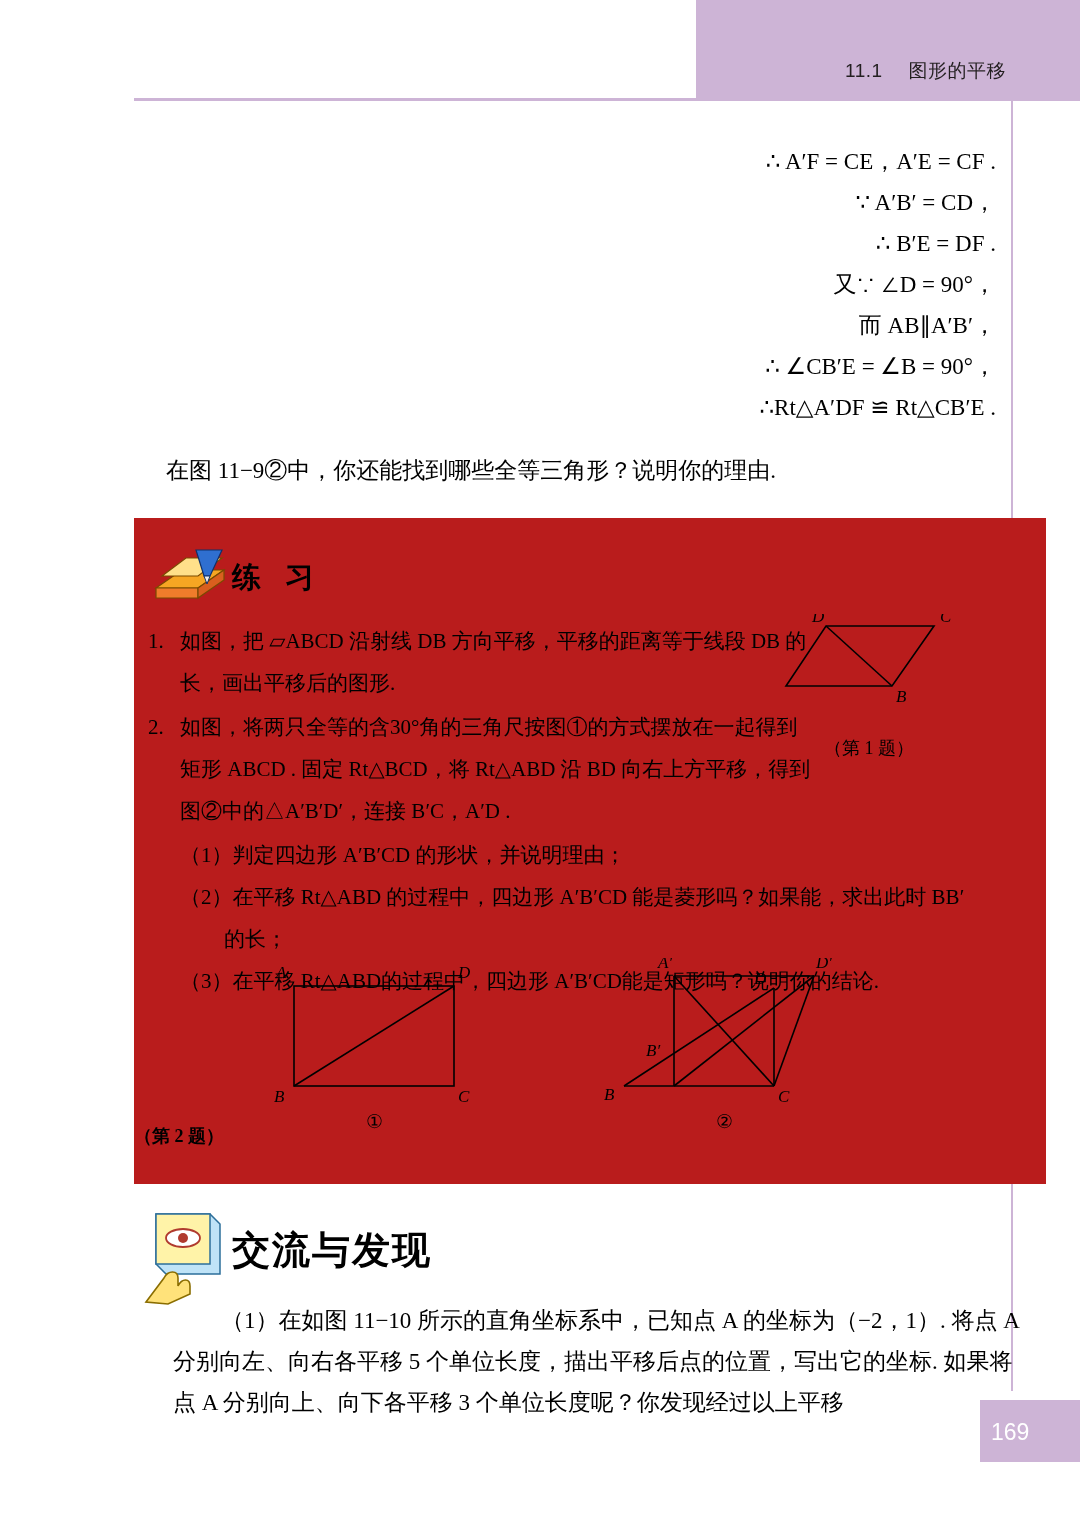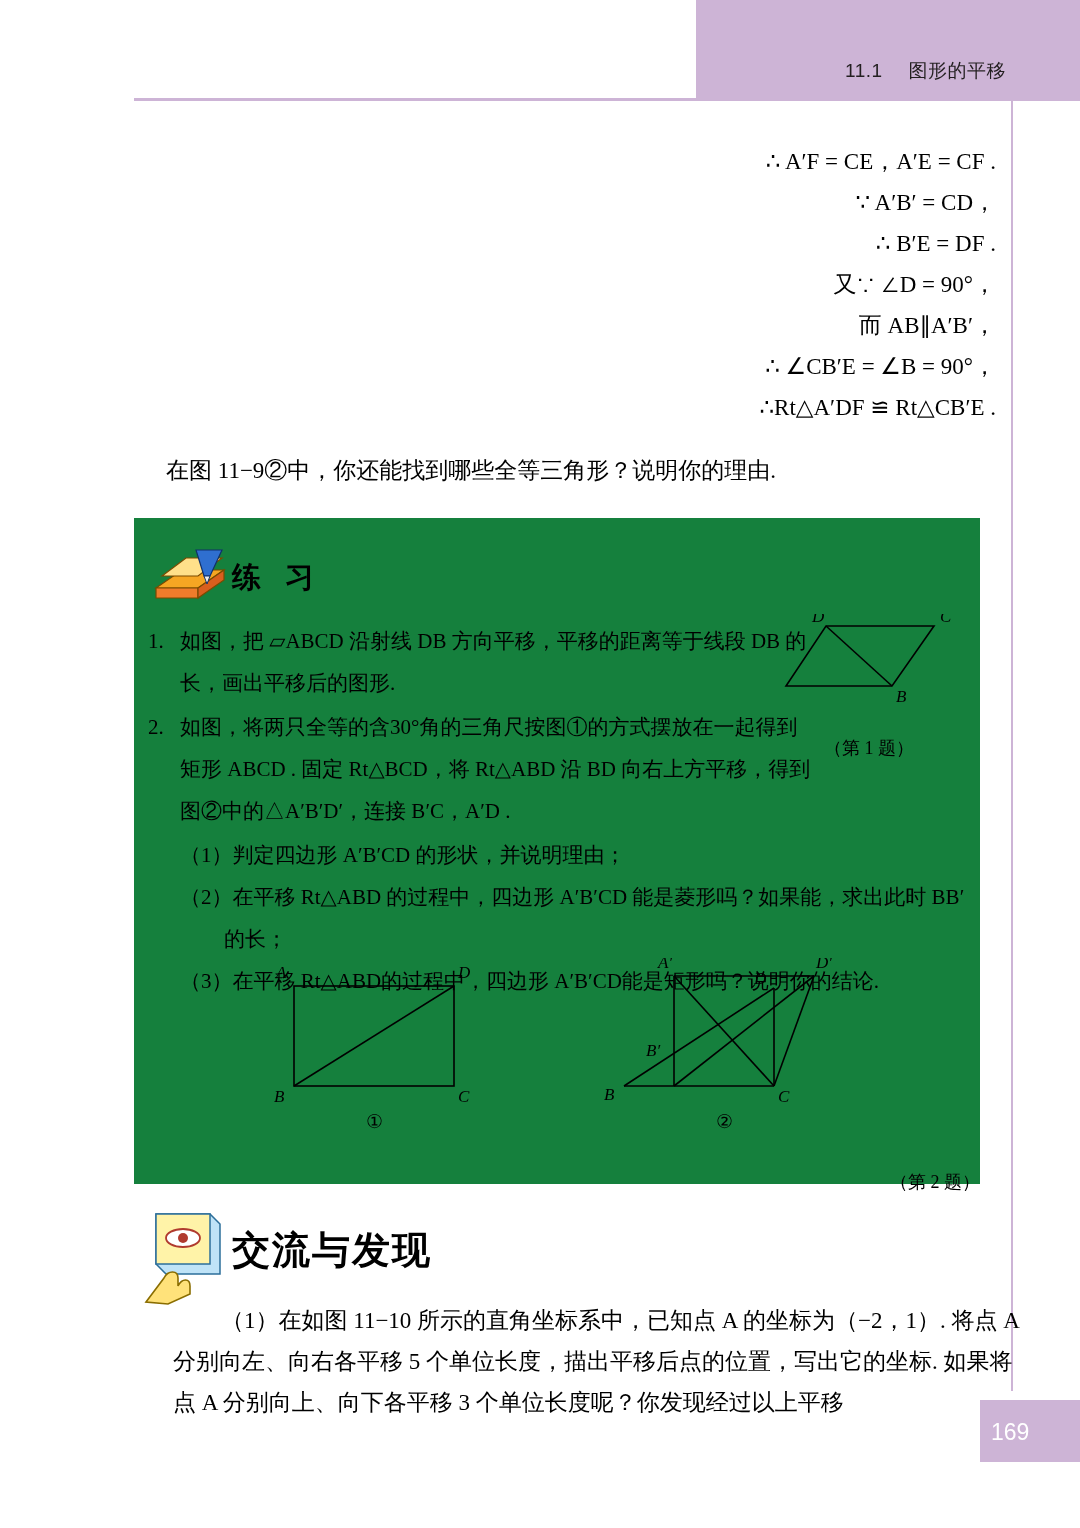--- a/index.html
+++ b/index.html
@@ -80,23 +80,23 @@
     top: 455px;
     left: 166px;
     font-size: 23px;
     white-space: nowrap;
   }
   
   .practice {
     position: absolute;
     top: 518px;
     left: 134px;
-    width: 846px;
+    width: 912px;
     height: 666px;
-    background: #15803d;
+    background: #b91c1c;
   }
   .practice-title {
     position: absolute;
     top: 40px;
     left: 98px;
     font-family: "Liberation Sans", sans-serif;
     font-weight: bold;
     font-size: 29px;
     color: #000;
     letter-spacing: 8px;
@@ -148,25 +148,26 @@
   }
   .fig2wrap {
     position: absolute;
     top: 440px;
     left: 120px;
     width: 700px;
     height: 200px;
   }
   .cap2 {
     position: absolute;
-    top: 652px;
+    top: 606px;
     left: 0;
     width: 846px;
-    text-align: right;
+    text-align: left;
     font-size: 18px;
+    font-weight: bold;
   }
   
   .discuss-title {
     position: absolute;
     top: 1225px;
     left: 232px;
     font-family: "Liberation Sans", sans-serif;
     font-weight: bold;
     font-size: 38px;
     color: #000;

